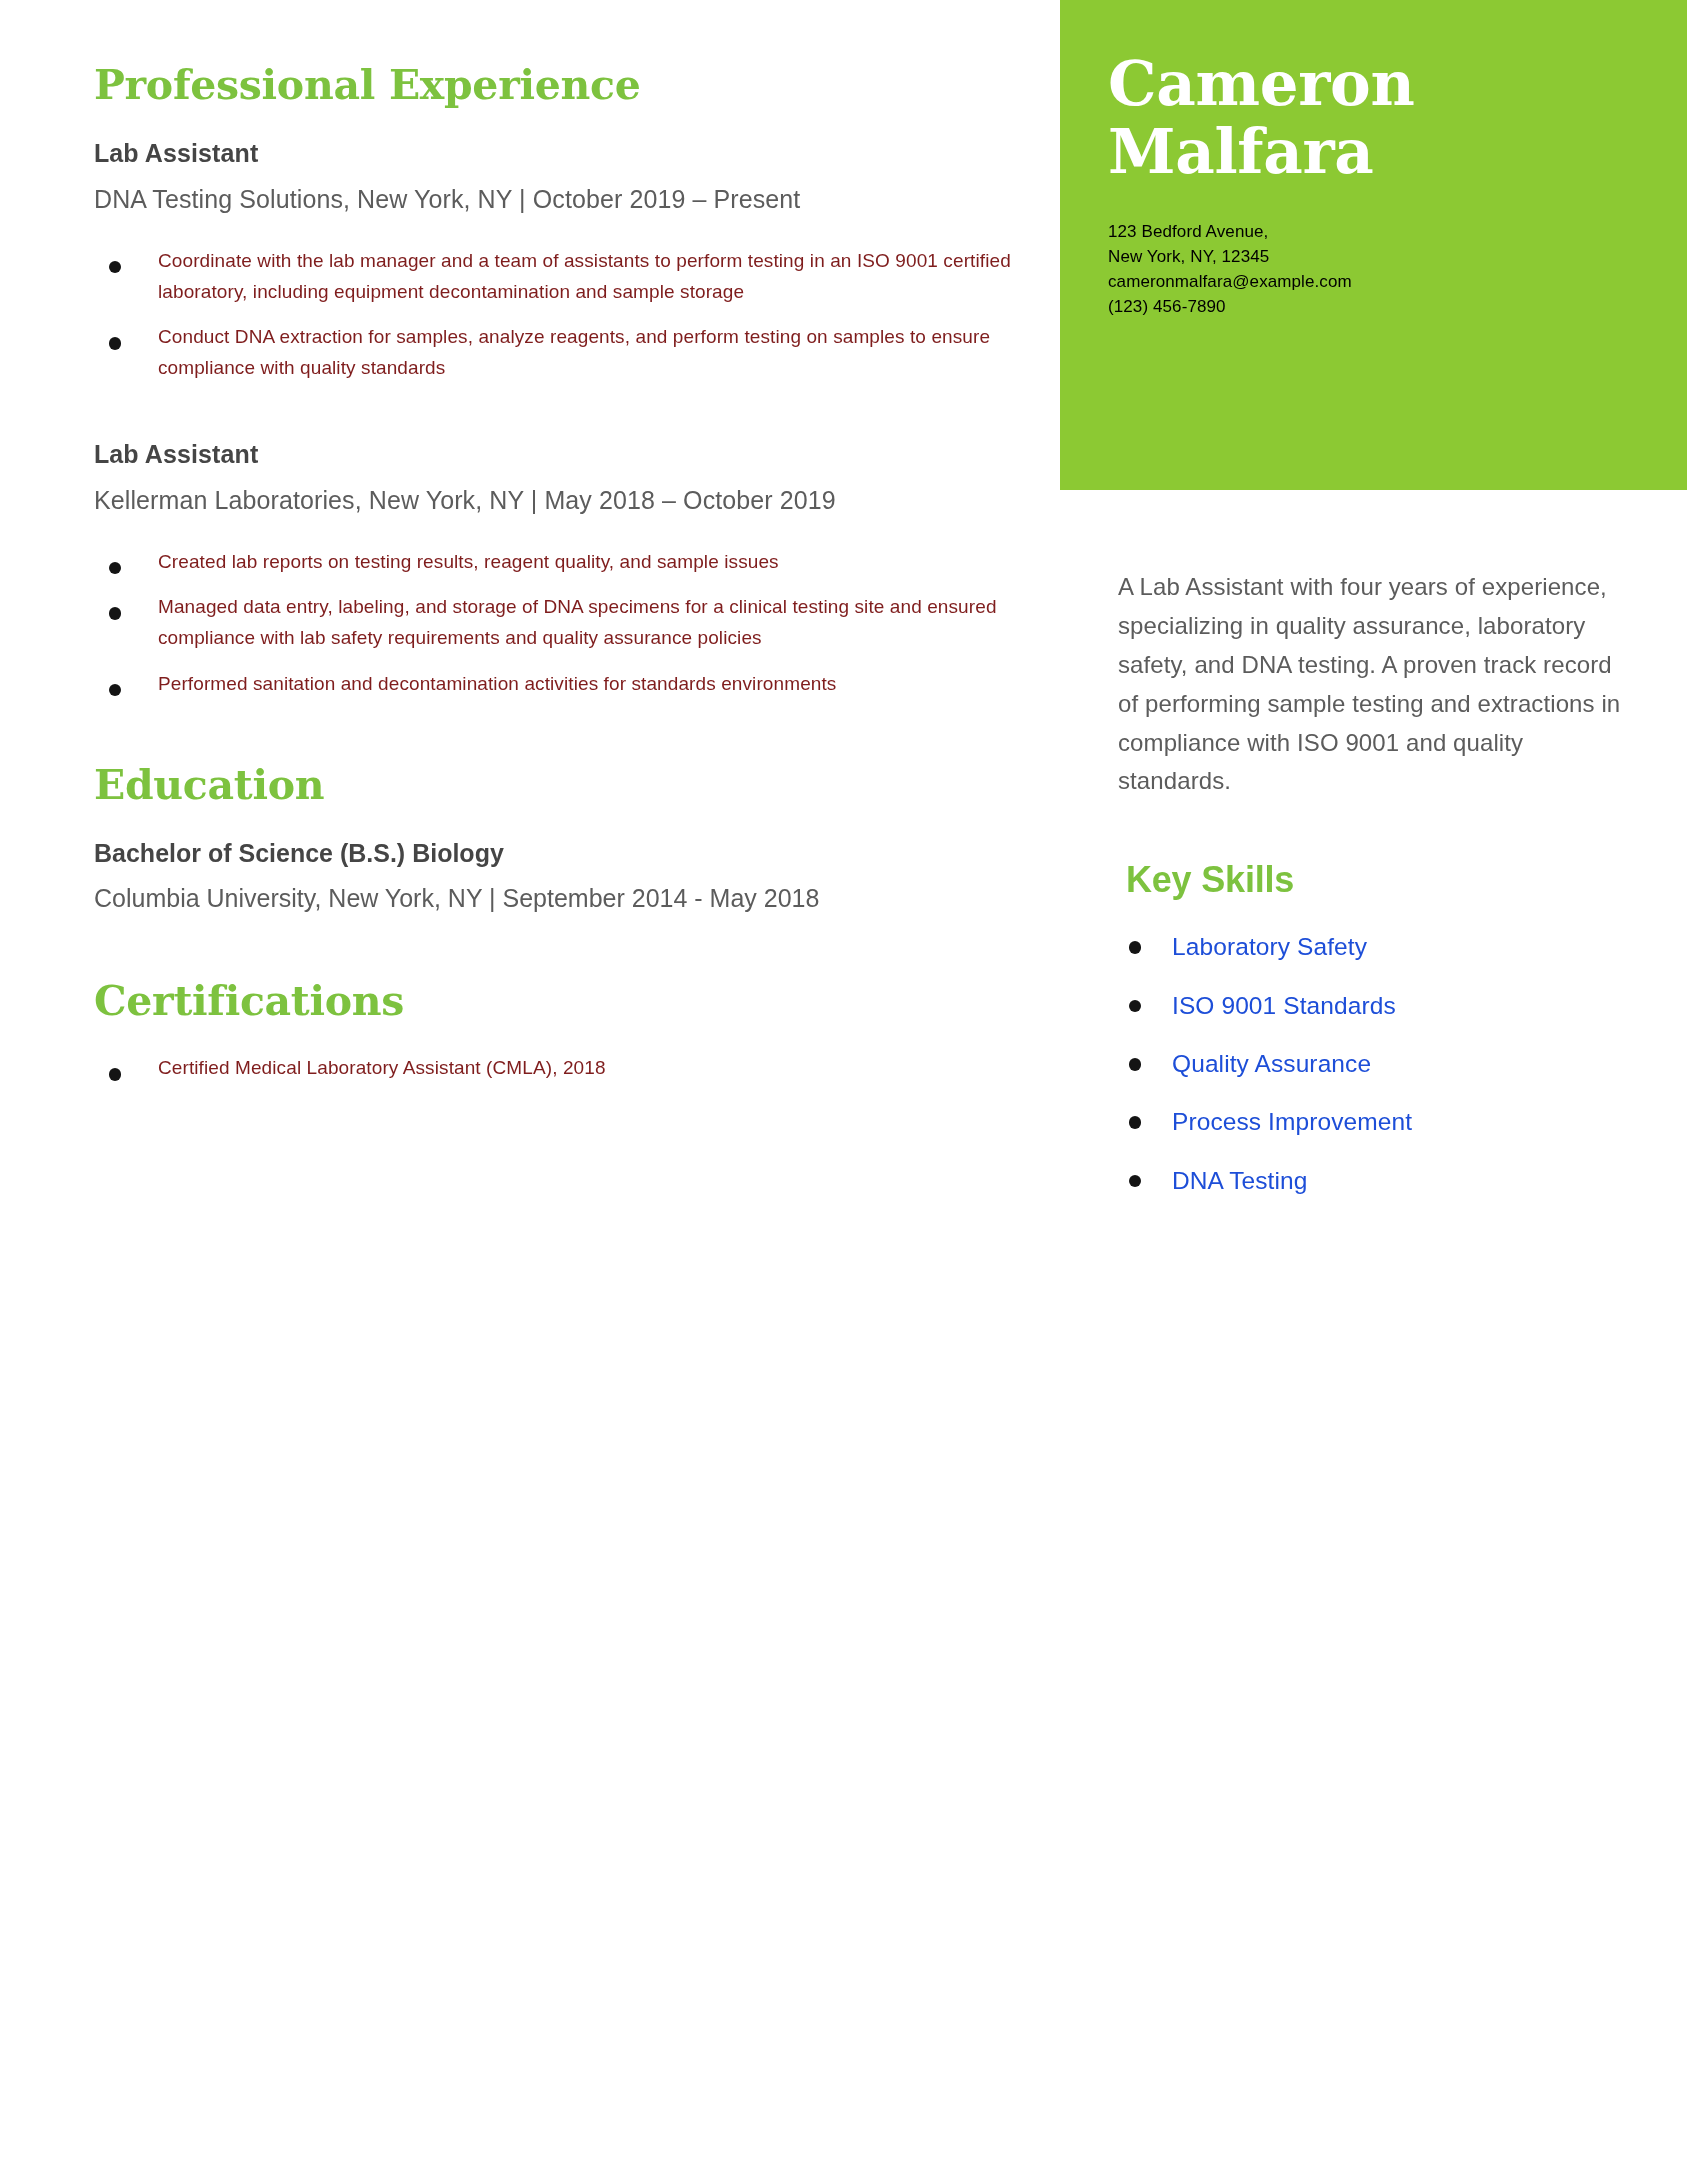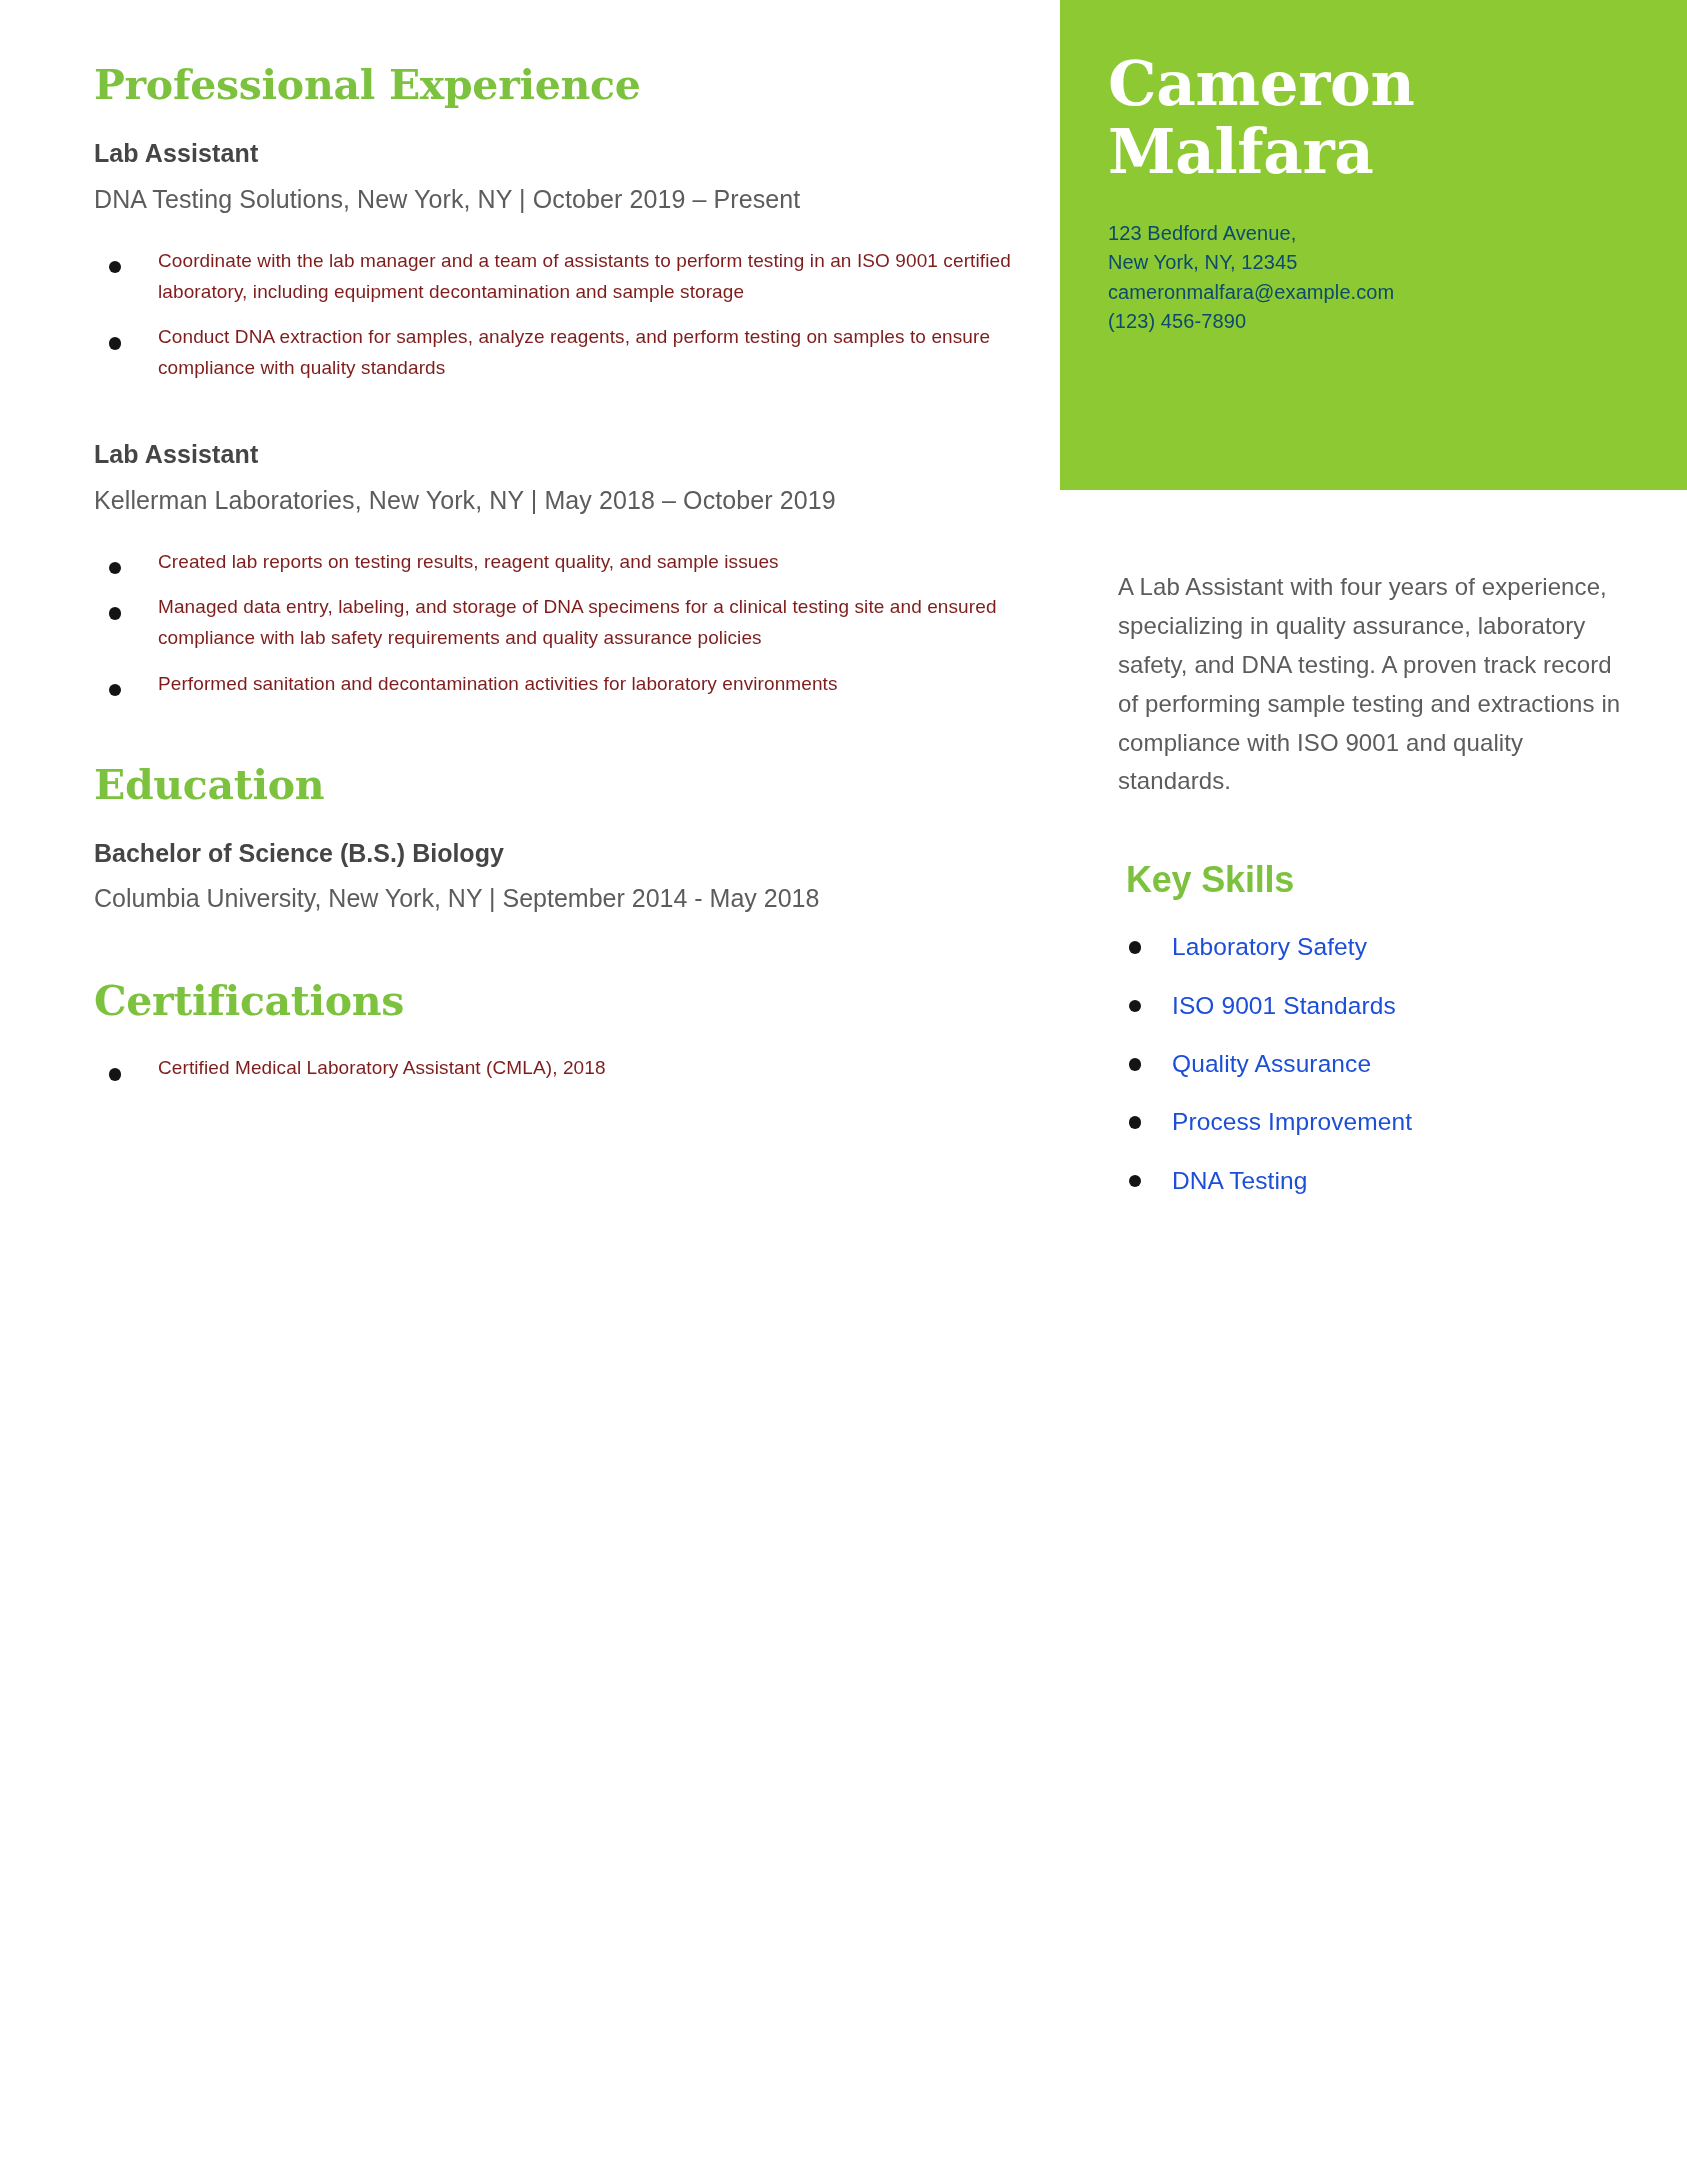--- a/index.html
+++ b/index.html
@@ -130,23 +130,23 @@
   .name {
     font-family: "DejaVu Serif", "Liberation Serif", serif;
     font-weight: 700;
     font-size: 61px;
     line-height: 1.12;
     color: #FFFFFF;
     margin: 0 0 32px 0;
     letter-spacing: -0.3px;
   }
   .contact-line {
-    font-size: 20px;
+    font-size: 17px;
     line-height: 1.48;
-    color: #0c4a6e;
+    color: #000000;
     letter-spacing: 0.1px;
   }
 
   .side-body {
     padding: 78px 66px 0 73px;
     box-sizing: border-box;
     width: 642px;
   }
   .summary {
     font-size: 24px;
@@ -208,21 +208,21 @@
             <li>Conduct DNA extraction for samples, analyze reagents, and perform testing on samples to ensure compliance with quality standards</li>
           </ul>
         </div>
 
         <div class="job-entry">
           <div class="job-title">Lab Assistant</div>
           <div class="job-meta">Kellerman Laboratories, New York, NY | May 2018 – October 2019</div>
           <ul class="bullets">
             <li>Created lab reports on testing results, reagent quality, and sample issues</li>
             <li>Managed data entry, labeling, and storage of DNA specimens for a clinical testing site and ensured compliance with lab safety requirements and quality assurance policies</li>
-            <li>Performed sanitation and decontamination activities for laboratory environments</li>
+            <li>Performed sanitation and decontamination activities for standards environments</li>
           </ul>
         </div>
       </div>
 
       <div class="section-gap"></div>
 
       <div class="section-block">
         <h1 class="section-heading">Education</h1>
         <div class="edu-title">Bachelor of Science (B.S.) Biology</div>
         <div class="edu-meta">Columbia University, New York, NY | September 2014 - May 2018</div>

